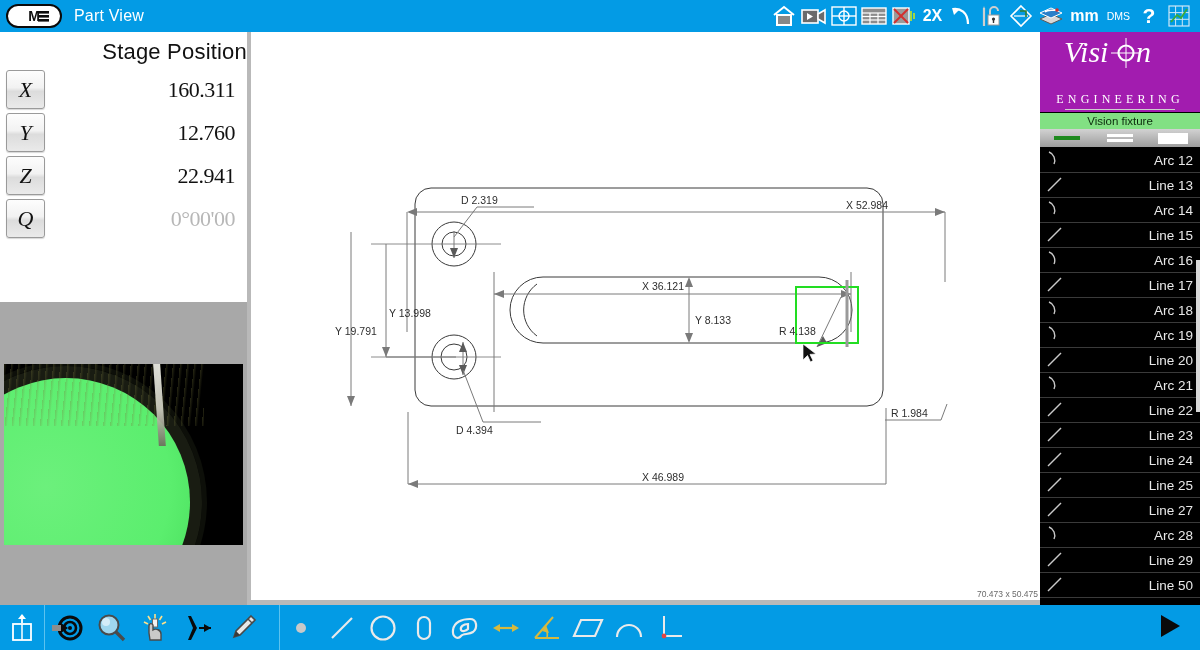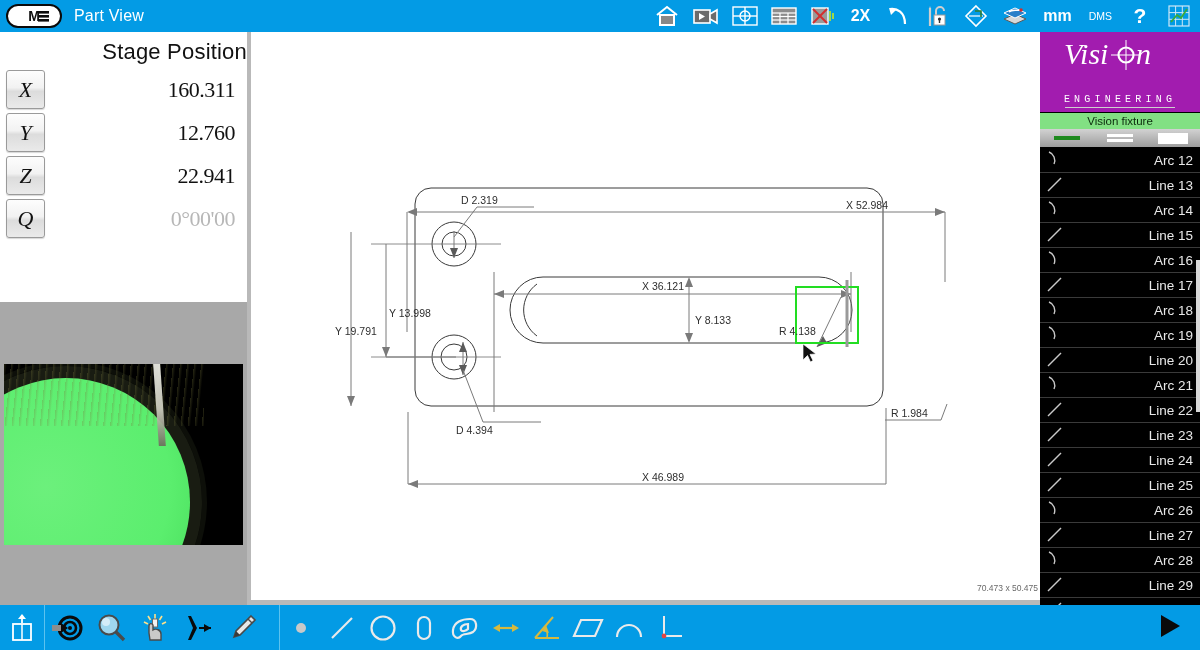--- a/index.html
+++ b/index.html
@@ -20,21 +20,21 @@
     background: #fff; border-radius: 12px;
     display: flex; align-items: center; justify-content: center;
     border: 2px solid #0a0a0a;
   }
   .logo-badge svg { display: block; }
   .header-title {
     color: #fff; font-size: 16px; margin-left: 12px; letter-spacing: .2px;
   }
   .header-tools {
     margin-left: auto; display: flex; align-items: center;
-    gap: 9px; padding-right: 6px; height: 32px;
+    padding-right: 6px; height: 32px;
   }
   .htool {
     width: 30px; height: 28px; display: flex;
     align-items: center; justify-content: center;
     color: #fff; cursor: pointer;
   }
   .htool.text { font-size: 16px; font-weight: bold; width: auto; padding: 0 4px; }
   .htool.small { font-size: 10.5px; width: auto; padding: 0 4px; }
   .htool.help { font-size: 21px; font-weight: bold; }
 
@@ -103,36 +103,36 @@
   .viewport {
     position: absolute; top: 32px; left: 247px; width: 793px; height: 573px;
     background: #b9b9b9;
   }
   .canvas-sheet {
     position: absolute; top: 0px; left: 4px; width: 789px; height: 568px;
     background: #fff; overflow: hidden;
   }
   .canvas-sheet svg { display: block; }
   .scale-tag {
-    position: absolute; right: 2px; bottom: 7px;
+    position: absolute; right: 2px; bottom: 1px;
     font-size: 8.5px; color: #6a6a6a;
   }
 
   
   .sidebar {
     position: absolute; top: 32px; left: 1040px; width: 160px; height: 573px;
     background: #000; overflow: hidden;
   }
   .brand {
     height: 80px; display: flex; flex-direction: column;
     align-items: center; justify-content: center; background: #a21caf;
   }
   .brand-sub {
-    color: #fff; font-size: 10px; letter-spacing: 4.2px;
-    margin-top: 18px; font-family: Liberation Mono, monospace;
+    color: #fff; font-size: 12px; letter-spacing: 4.2px;
+    margin-top: 18px; font-family: Liberation Serif, serif;
   }
   .brand-rule { width: 110px; height: 1px; background: #cfcfcf; margin-top: 2px; }
   .fixture-bar {
     height: 17px; background: #82E083; color: #0b2a0c;
     font-size: 11.5px; text-align: center; line-height: 17px;
     border-top: 1px solid #000;
   }
   .mode-bar {
     height: 19px; background: linear-gradient(to bottom,#d2d2d2,#9d9d9d);
     display: flex; align-items: center; justify-content: space-around;
@@ -524,26 +524,20 @@
           <span class="feat-label">Line 24</span>
         </div>
         <div class="feat-row">
           <span class="feat-icon"><svg width="20" height="20" viewBox="0 0 20 20">
               <line x1="3" y1="17" x2="16" y2="4" stroke="#c9c9c9" stroke-width="1.4"></line>
             </svg></span>
           <span class="feat-label">Line 25</span>
         </div>
         <div class="feat-row">
           <span class="feat-icon"><svg width="20" height="20" viewBox="0 0 20 20">
-              <path d="M4 3 A9 9 0 0 1 9 15" fill="none" stroke="#c9c9c9" stroke-width="1.4"></path>
-            </svg></span>
-          <span class="feat-label">Arc 26</span>
-        </div>
-        <div class="feat-row">
-          <span class="feat-icon"><svg width="20" height="20" viewBox="0 0 20 20">
               <line x1="3" y1="17" x2="16" y2="4" stroke="#c9c9c9" stroke-width="1.4"></line>
             </svg></span>
           <span class="feat-label">Line 27</span>
         </div>
         <div class="feat-row">
           <span class="feat-icon"><svg width="20" height="20" viewBox="0 0 20 20">
               <path d="M4 3 A9 9 0 0 1 9 15" fill="none" stroke="#c9c9c9" stroke-width="1.4"></path>
             </svg></span>
           <span class="feat-label">Arc 28</span>
         </div>

